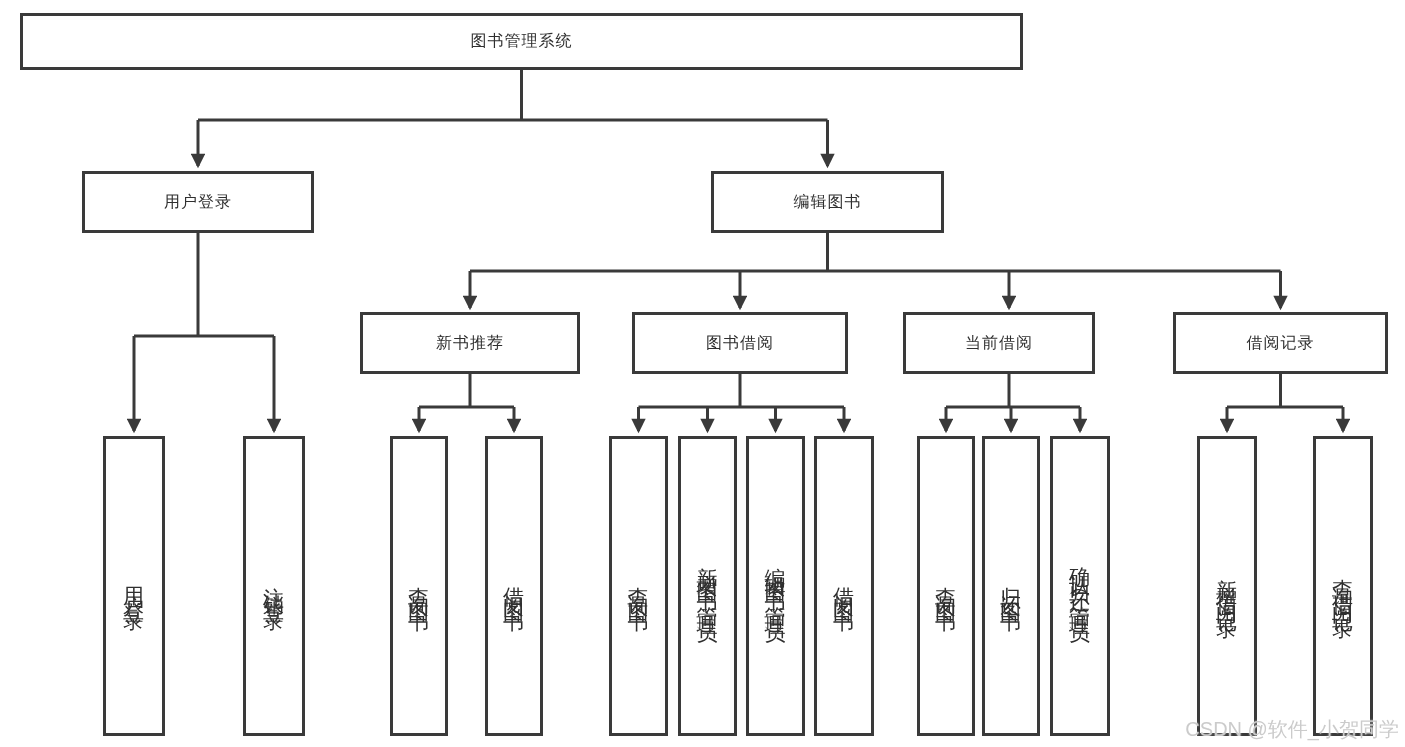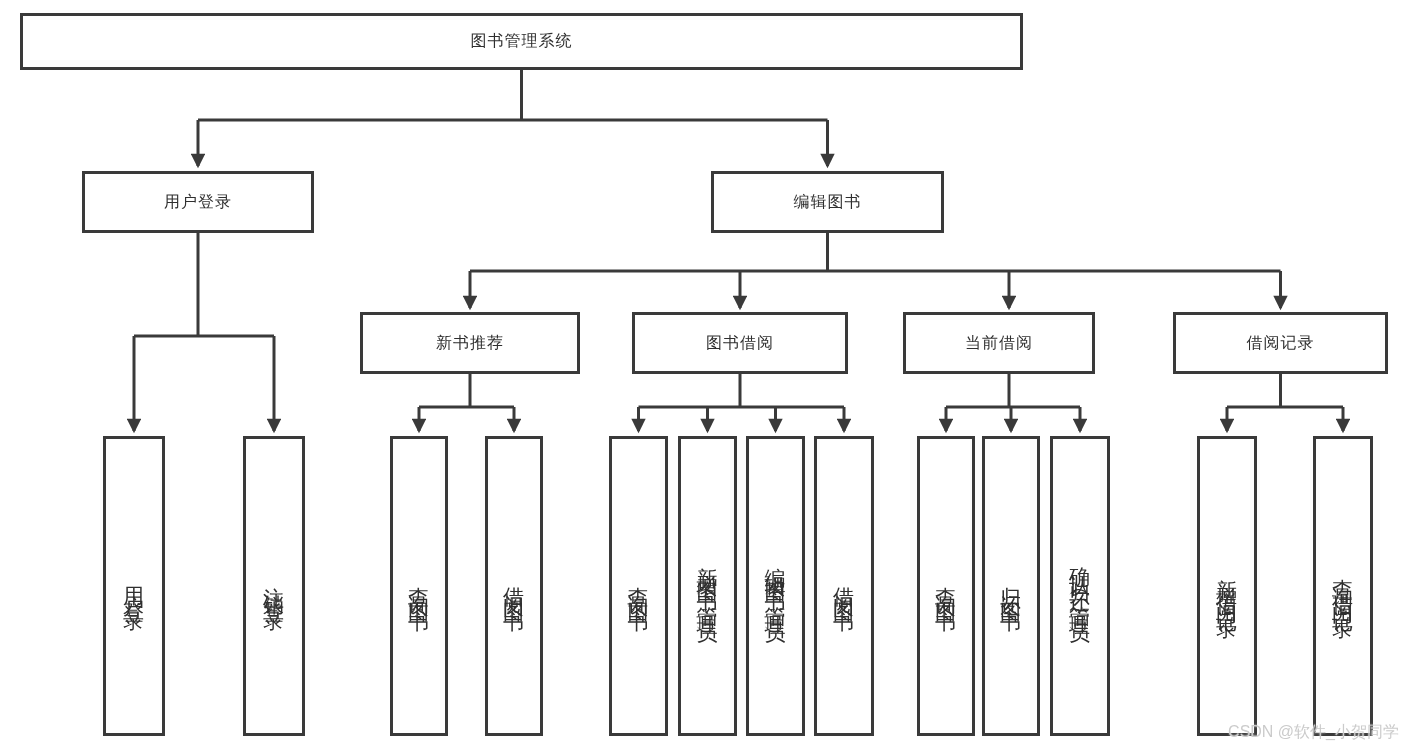--- a/index.html
+++ b/index.html
@@ -64,21 +64,21 @@
   .l-g4a { left: 917px;  width: 58px; }
   .l-g4b { left: 982px;  width: 58px; }
   .l-g4c { left: 1050px; width: 60px; }
   .l-g5a { left: 1197px; width: 60px; }
   .l-g5b { left: 1313px; width: 60px; }
   #watermark {
     position: absolute;
     right: 6px;
     bottom: 4px;
     z-index: 3;
-    font-size: 16px;
+    font-size: 20px;
     color: #cbcbcb;
     text-shadow: 0 0 2px rgba(255,255,255,0.9);
     white-space: nowrap;
   }
 </style>
 </head>
 <body>
 
 <div id="stage">
 

